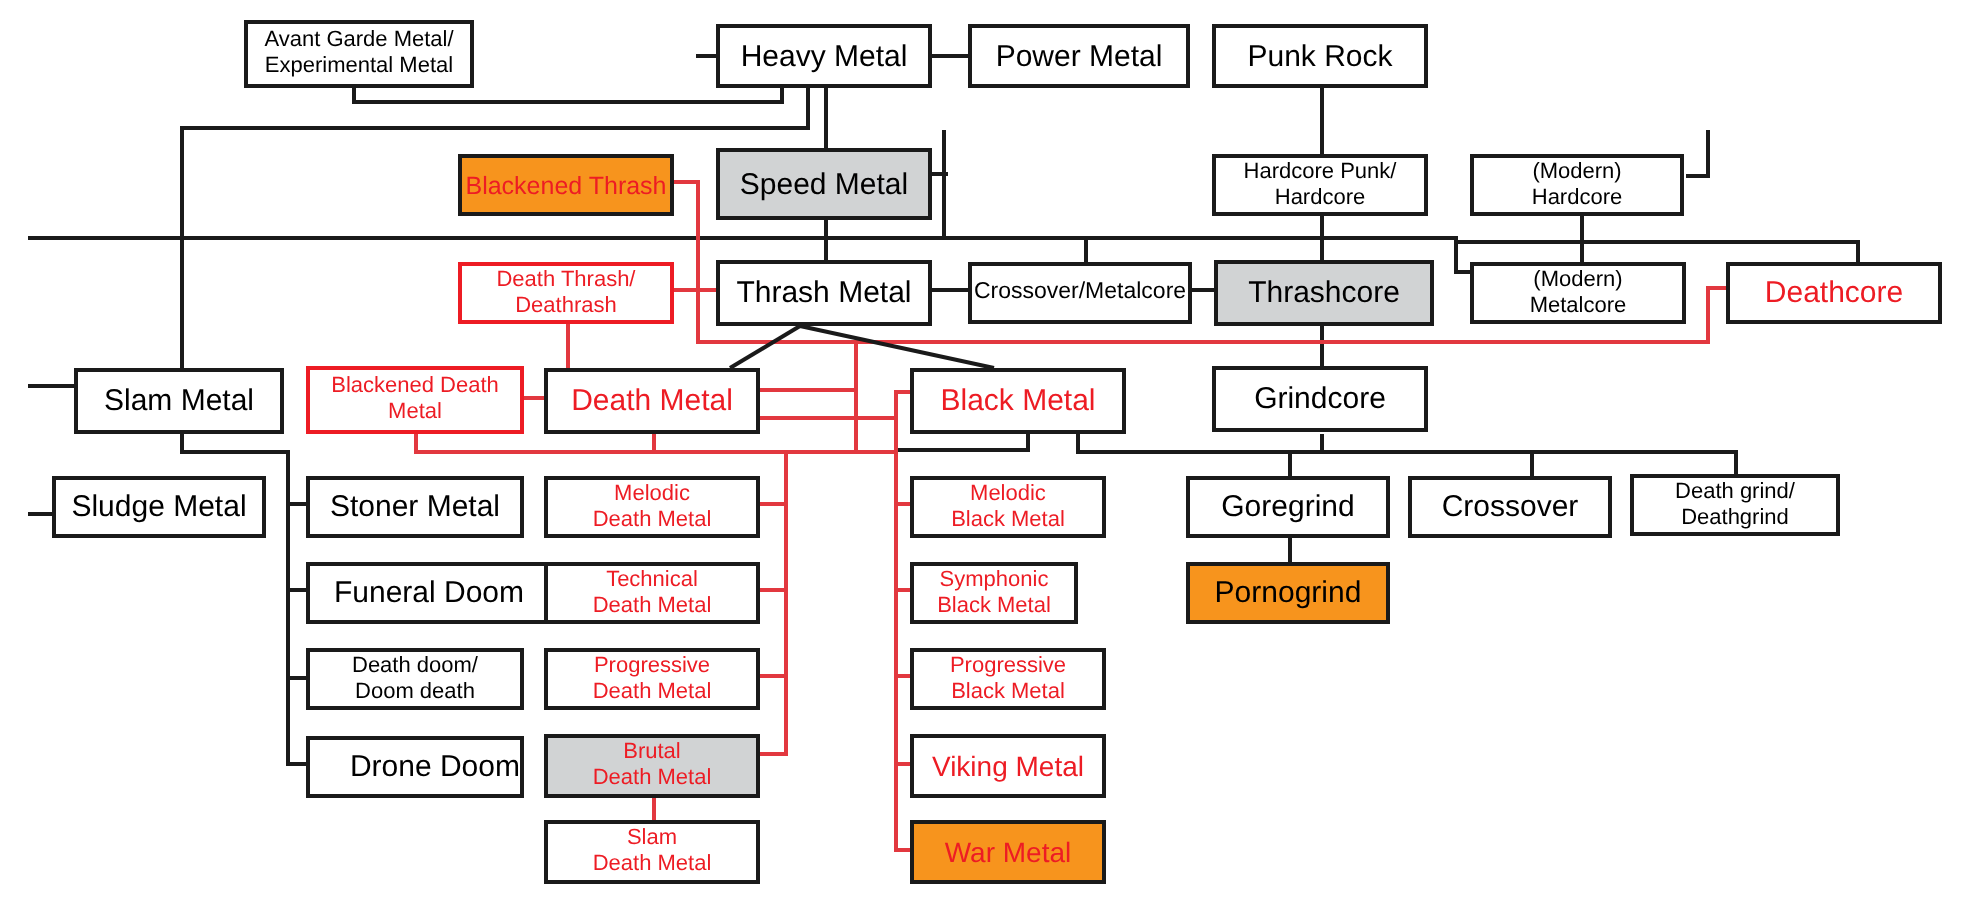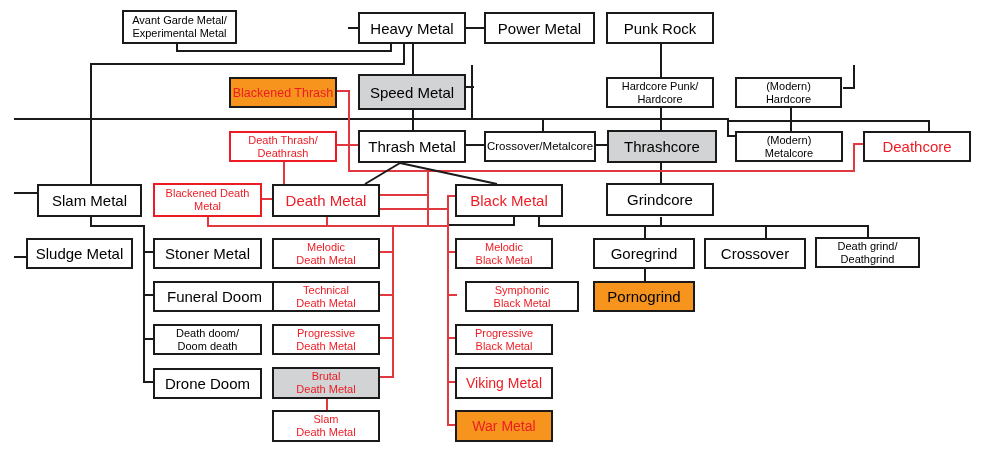--- a/index.html
+++ b/index.html
@@ -132,29 +132,29 @@
 Death Metal</span></div>
     <div class="box sz-sm fg-red" style="left: 455px; top: 238px; width: 98px; height: 31px;"><span>Melodic
 Black Metal</span></div>
     <div class="box sz-lg" style="left: 593px; top: 238px; width: 102px; height: 31px;"><span>Goregrind</span></div>
     <div class="box sz-lg" style="left: 704px; top: 238px; width: 102px; height: 31px;"><span>Crossover</span></div>
     <div class="box sz-sm" style="left: 815px; top: 237px; width: 105px; height: 31px;"><span>Death grind/
 Deathgrind</span></div>
     <div class="box sz-lg" style="left: 153px; top: 281px; width: 123px; height: 31px;"><span>Funeral Doom</span></div>
     <div class="box sz-sm fg-red" style="left: 272px; top: 281px; width: 108px; height: 31px;"><span>Technical
 Death Metal</span></div>
-    <div class="box sz-sm fg-red" style="left: 455px; top: 281px; width: 114px; height: 31px; margin-left: 10px;"><span>Symphonic
+    <div class="box sz-sm fg-red" style="left: 455px; top: 281px; width: 84px; height: 31px;"><span>Symphonic
 Black Metal</span></div>
     <div class="box sz-lg bg-orange" style="left: 593px; top: 281px; width: 102px; height: 31px; text-align: center;"><span>Pornogrind</span></div>
     <div class="box sz-sm" style="left: 153px; top: 324px; width: 109px; height: 31px;"><span>Death doom/
 Doom death</span></div>
     <div class="box sz-sm fg-red" style="left: 272px; top: 324px; width: 108px; height: 31px;"><span>Progressive
 Death Metal</span></div>
     <div class="box sz-sm fg-red" style="left: 455px; top: 324px; width: 98px; height: 31px;"><span>Progressive
 Black Metal</span></div>
-    <div class="box sz-lg" style="left: 153px; top: 368px; width: 109px; height: 31px;"><span>Drone Doom</span></div>
+    <div class="box sz-lg" style="left: 153px; top: 368px; width: 109px; height: 31px; justify-content: flex-end;"><span>Drone Doom</span></div>
     <div class="box sz-sm bg-gray fg-red" style="left: 272px; top: 367px; width: 108px; height: 32px;"><span>Brutal
 Death Metal</span></div>
     <div class="box sz-vk fg-red" style="left: 455px; top: 367px; width: 98px; height: 32px;"><span>Viking Metal</span></div>
     <div class="box sz-sm fg-red" style="left: 272px; top: 410px; width: 108px; height: 32px;"><span>Slam
 Death Metal</span></div>
     <div class="box sz-vk bg-orange fg-red" style="left: 455px; top: 410px; width: 98px; height: 32px;"><span>War Metal</span></div>
   </div>
 
 </body></html>

